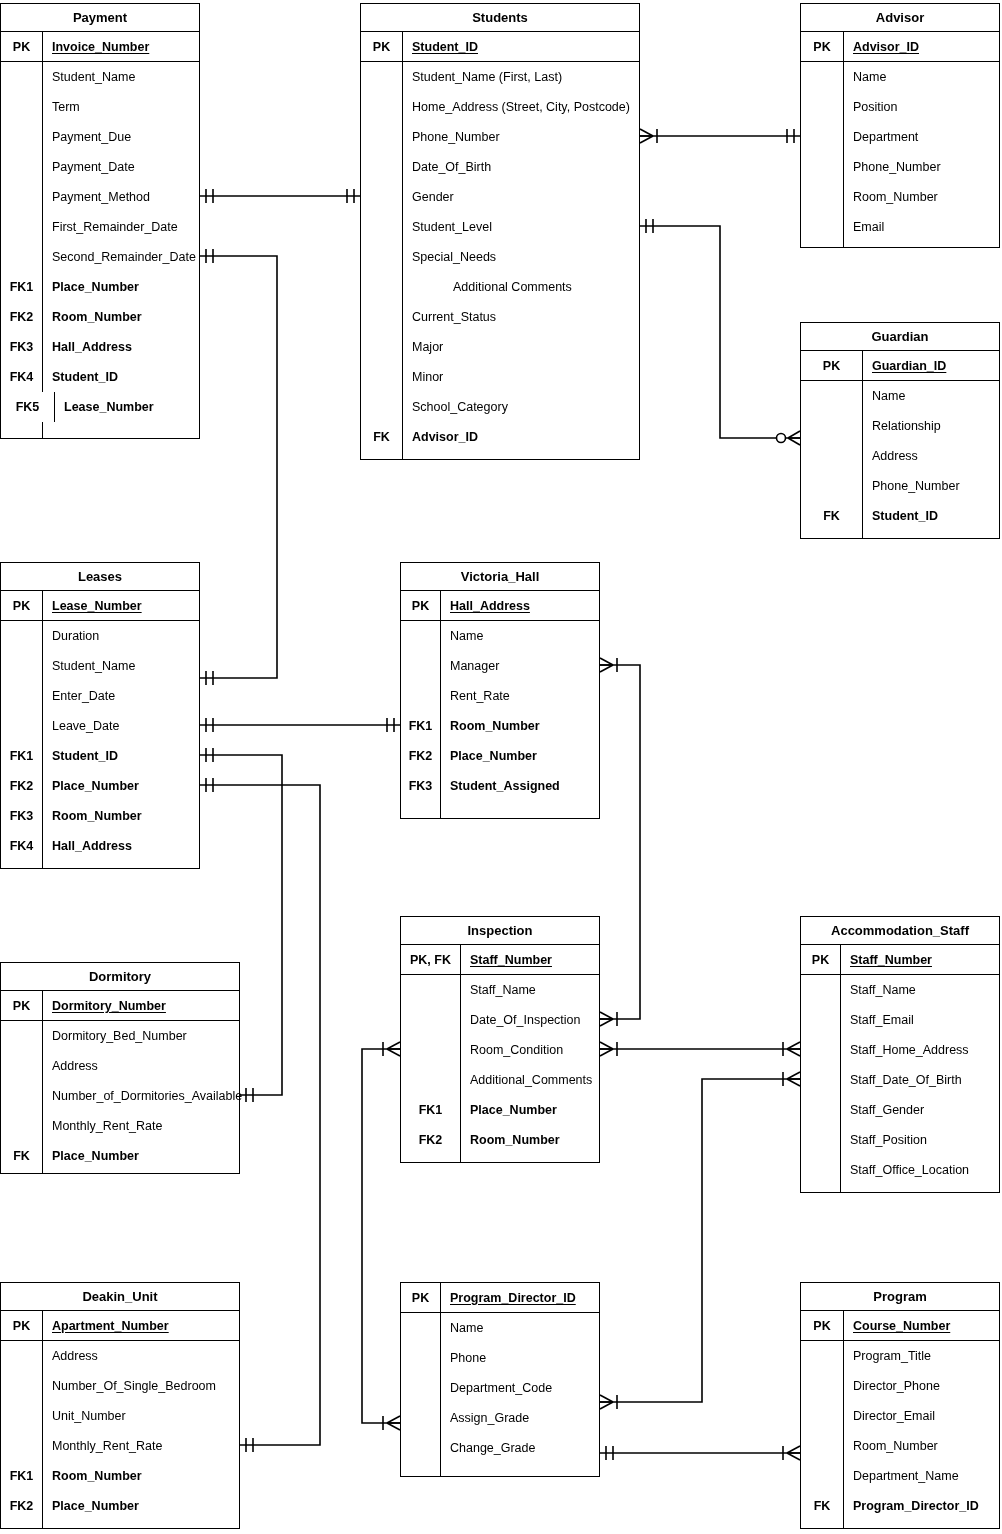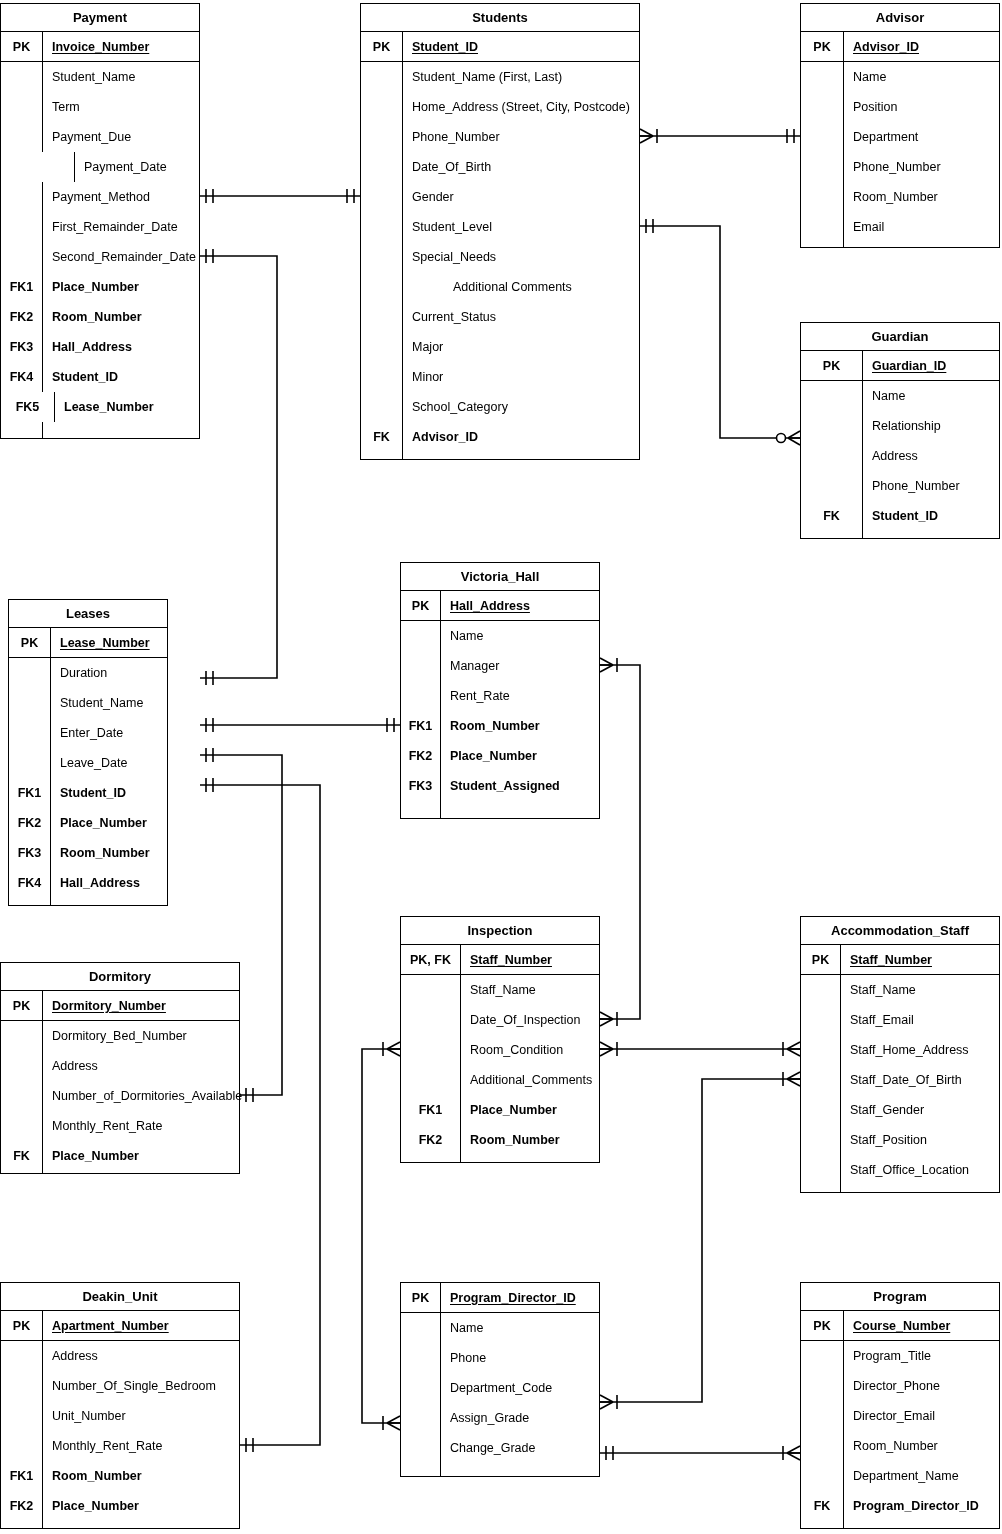--- a/index.html
+++ b/index.html
@@ -121,21 +121,21 @@
           <div class="name-cell">Student_Name</div>
         </div>
         <div class="row " style="height: 30px;">
           <div class="key-cell" style="width: 42px;"></div>
           <div class="name-cell">Term</div>
         </div>
         <div class="row " style="height: 30px;">
           <div class="key-cell" style="width: 42px;"></div>
           <div class="name-cell">Payment_Due</div>
         </div>
-        <div class="row " style="height: 30px; padding-left: 32px;">
+        <div class="row " style="height: 30px;">
           <div class="key-cell" style="width: 42px;"></div>
           <div class="name-cell">Payment_Date</div>
         </div>
         <div class="row " style="height: 30px;">
           <div class="key-cell" style="width: 42px;"></div>
           <div class="name-cell">Payment_Method</div>
         </div>
         <div class="row " style="height: 30px;">
           <div class="key-cell" style="width: 42px;"></div>
           <div class="name-cell">First_Remainder_Date</div>
@@ -291,21 +291,21 @@
         </div>
         <div class="row fk" style="height: 30px;">
           <div class="key-cell" style="width: 62px;">FK</div>
           <div class="name-cell">Student_ID</div>
         </div>
         <div class="row spacer" style="height: 7px;">
           <div class="key-cell" style="width: 62px;"></div>
           <div class="name-cell"></div>
         </div>
       </div>
-      <div class="entity" style="left: 8px; top: 562px; width: 160px; margin-top: 37px;">
+      <div class="entity" style="left: 0px; top: 562px; width: 200px;">
         <div class="title" style="height: 28px;">Leases</div>
         <div class="row pk" style="height: 30px;">
           <div class="key-cell" style="width: 42px;">PK</div>
           <div class="name-cell">Lease_Number</div>
         </div>
         <div class="row " style="height: 30px;">
           <div class="key-cell" style="width: 42px;"></div>
           <div class="name-cell">Duration</div>
         </div>
         <div class="row " style="height: 30px;">

